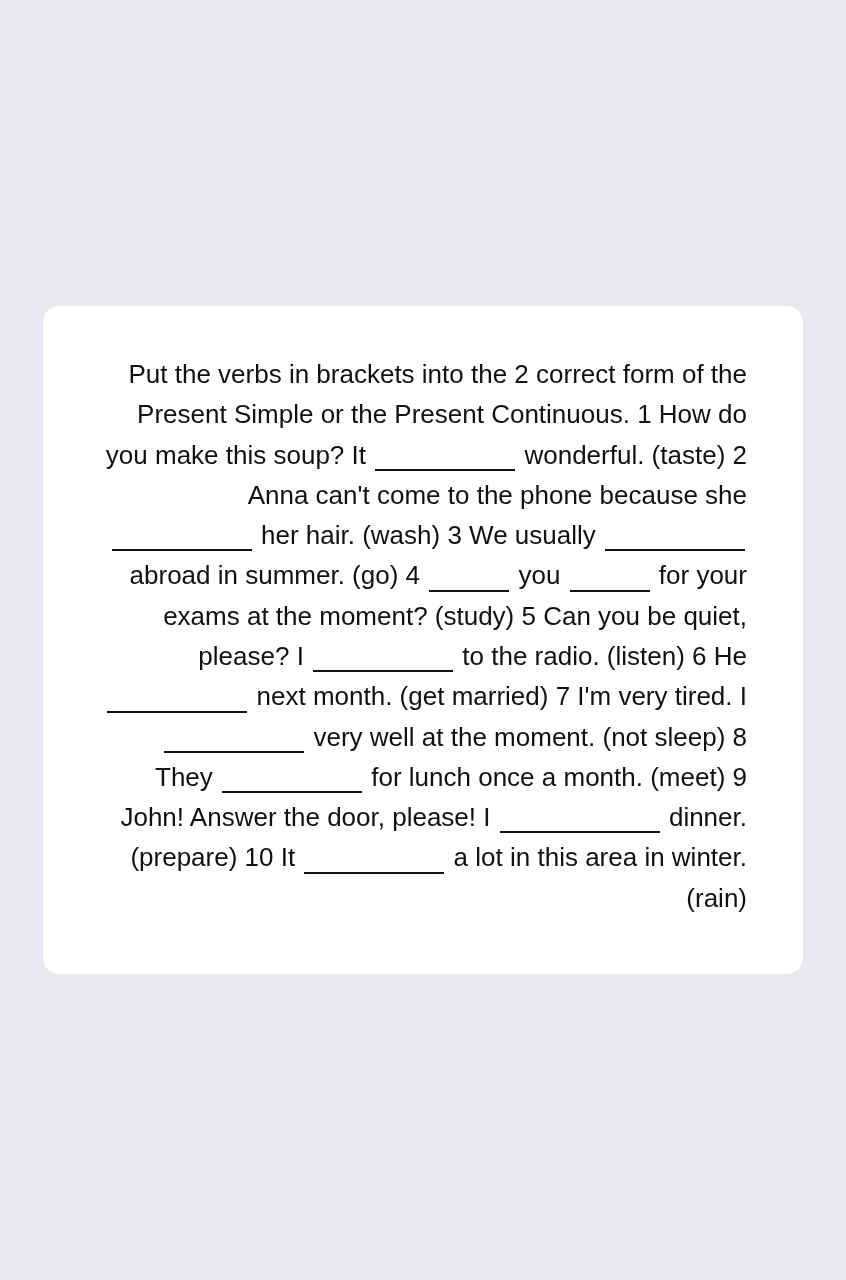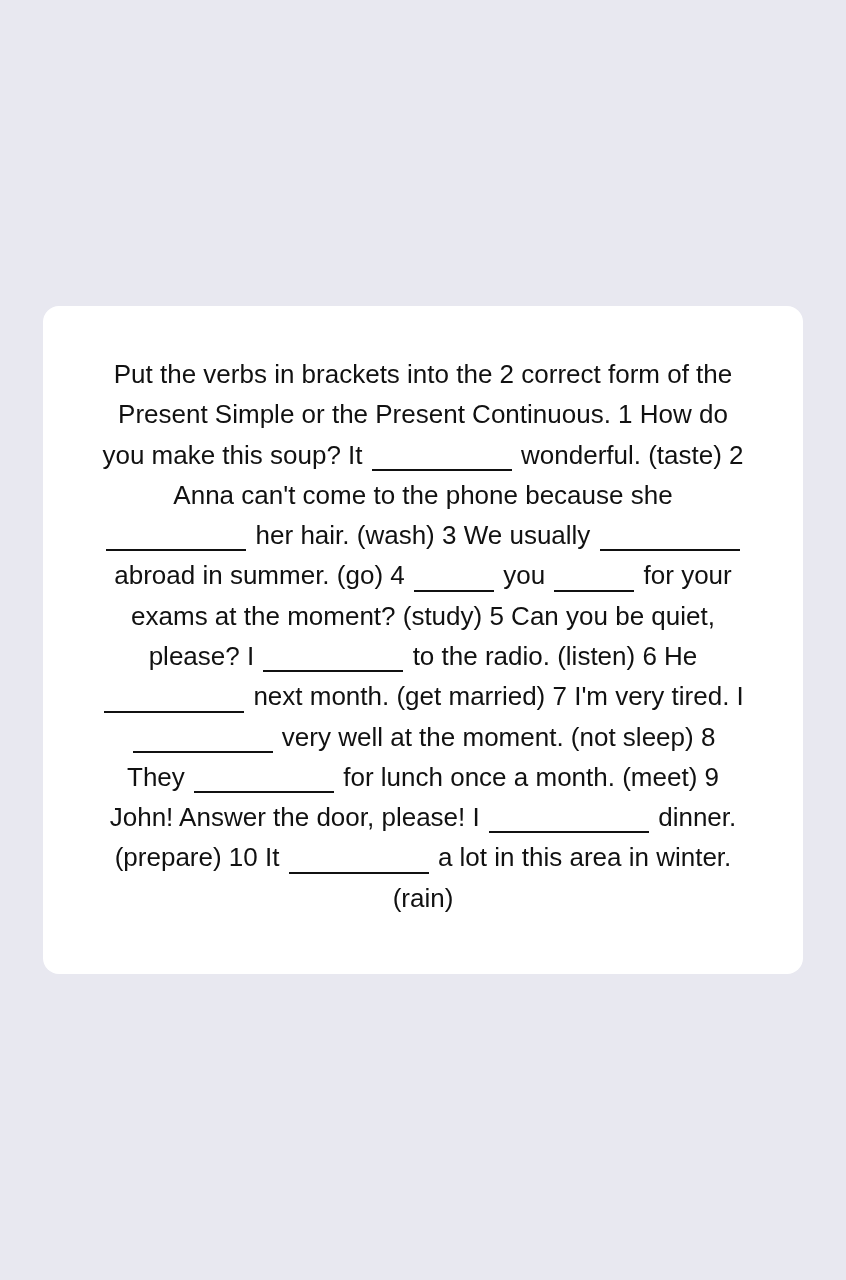--- a/index.html
+++ b/index.html
@@ -23,21 +23,21 @@
       border-radius: 16px;
       width: 760px;
       padding: 48px 56px 56px 56px;
       margin: 40px auto;
     }
 
     .content {
       font-size: 26px;
       line-height: 1.55;
       color: #111111;
-      text-align: center;
+      text-align: right;
     }
 
     .blank {
       display: inline-block;
       border-bottom: 2px solid #111111;
       min-width: 140px;
       height: 2px;
       vertical-align: bottom;
       margin: 0 2px 4px 2px;
     }

